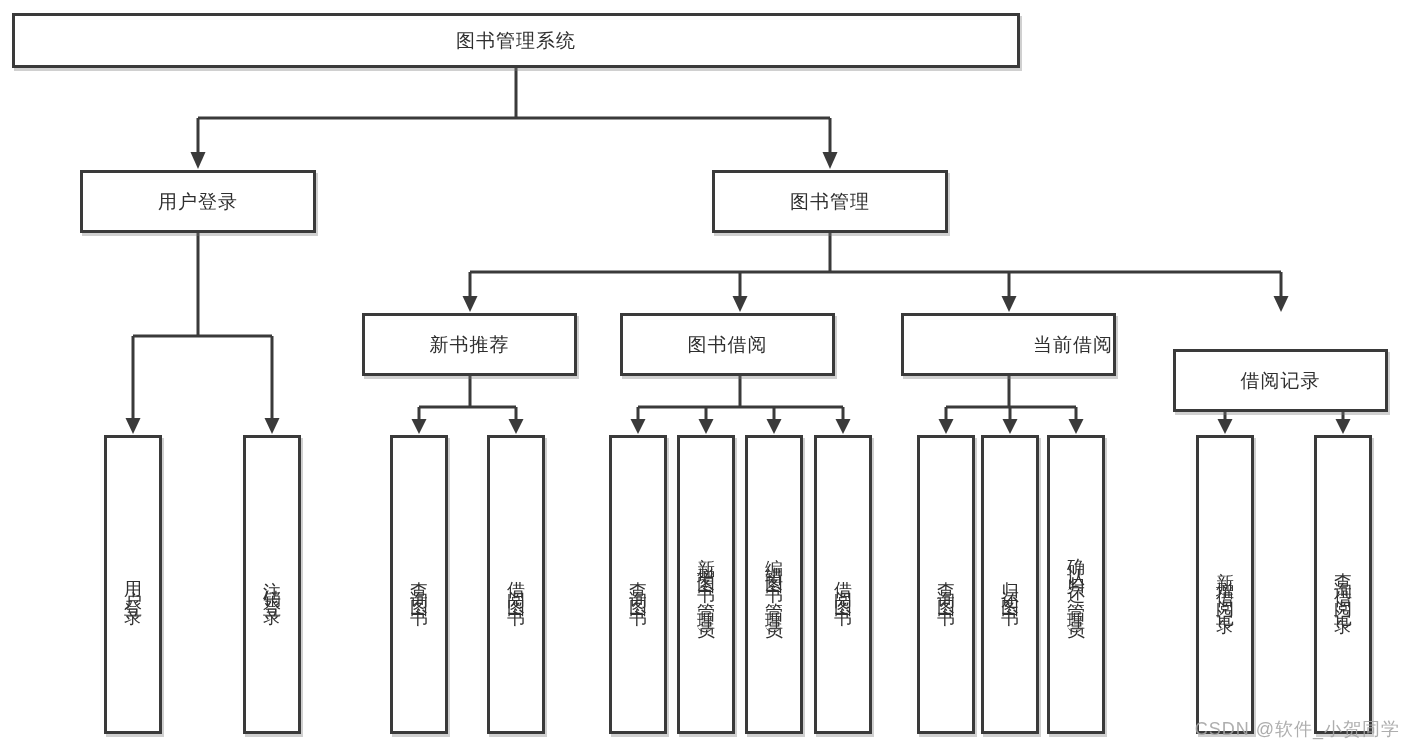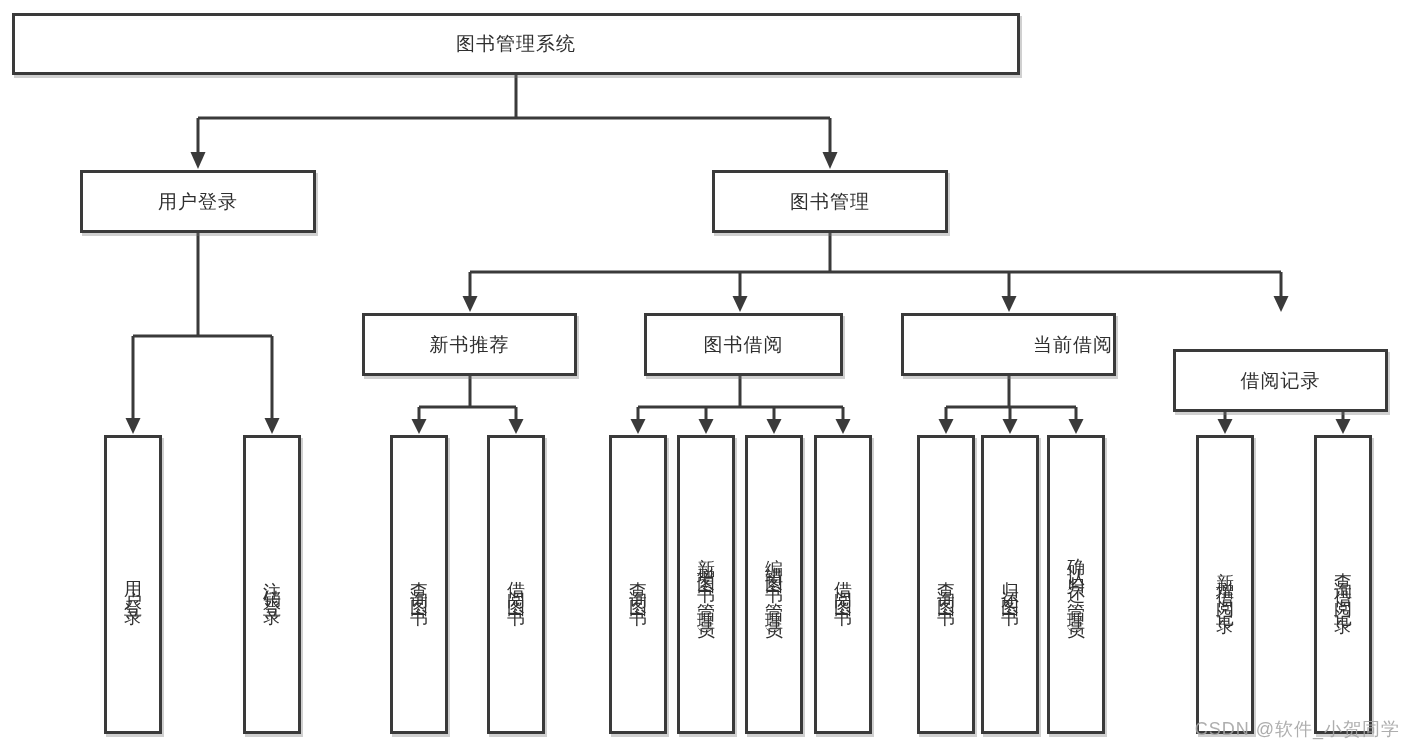--- a/index.html
+++ b/index.html
@@ -103,35 +103,35 @@
 
       <polygon points="938.5,419 953.5,419 946,434"></polygon>
       <polygon points="1002.5,419 1017.5,419 1010,434"></polygon>
       <polygon points="1068.5,419 1083.5,419 1076,434"></polygon>
 
       <polygon points="1217.5,419 1232.5,419 1225,434"></polygon>
       <polygon points="1335.5,419 1350.5,419 1343,434"></polygon>
     </g>
   </svg>
 
-  <div class="box" style="left:12px; top:13px; width:1008px; height:62px;">
+  <div class="box" style="left:12px; top:13px; width:1008px; height:55px;">
     <span class="lbl">图书管理系统</span>
   </div>
 
   <div class="box" style="left:80px; top:170px; width:236px; height:63px;">
     <span class="lbl">用户登录</span>
   </div>
   <div class="box" style="left:712px; top:170px; width:236px; height:63px;">
     <span class="lbl">图书管理</span>
   </div>
 
   <div class="box" style="left:362px; top:313px; width:215px; height:63px;">
     <span class="lbl">新书推荐</span>
   </div>
-  <div class="box" style="left:644px; top:313px; width:199px; height:63px;">
+  <div class="box" style="left:620px; top:313px; width:215px; height:63px;">
     <span class="lbl">图书借阅</span>
   </div>
   <div class="box" style="left:901px; top:313px; width:215px; height:63px;justify-content:flex-end;">
     <span class="lbl">当前借阅</span>
   </div>
   <div class="box" style="left:1173px; top:313px; width:215px; height:63px;margin-top:36px;">
     <span class="lbl">借阅记录</span>
   </div>
 
   <div class="box v" style="left:104px; top:435px; width:58px; height:299px;">

